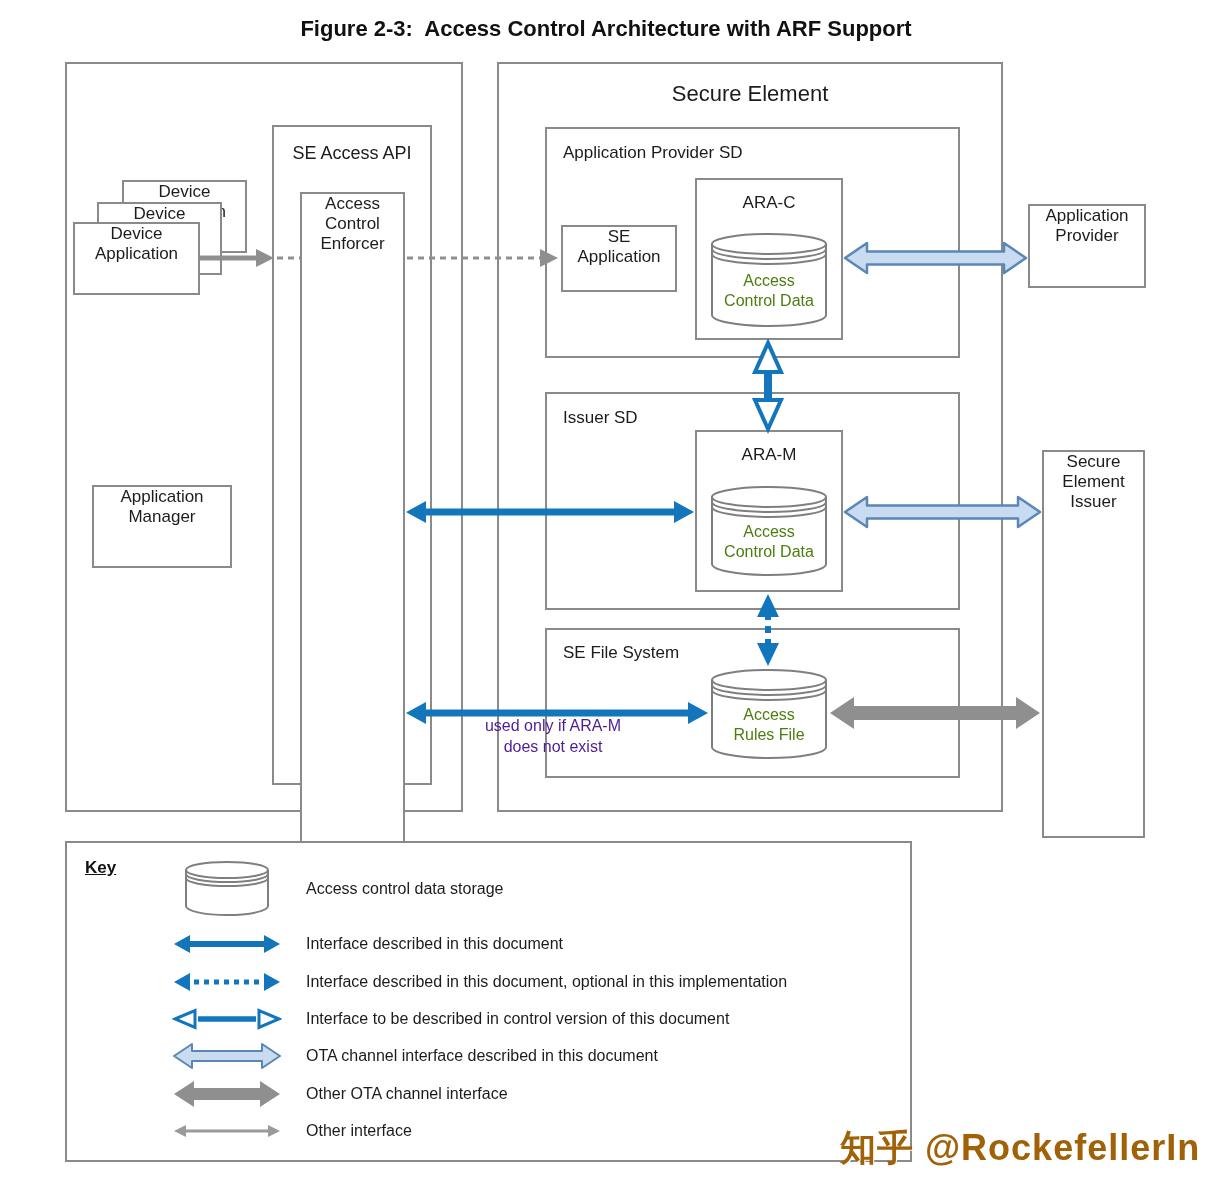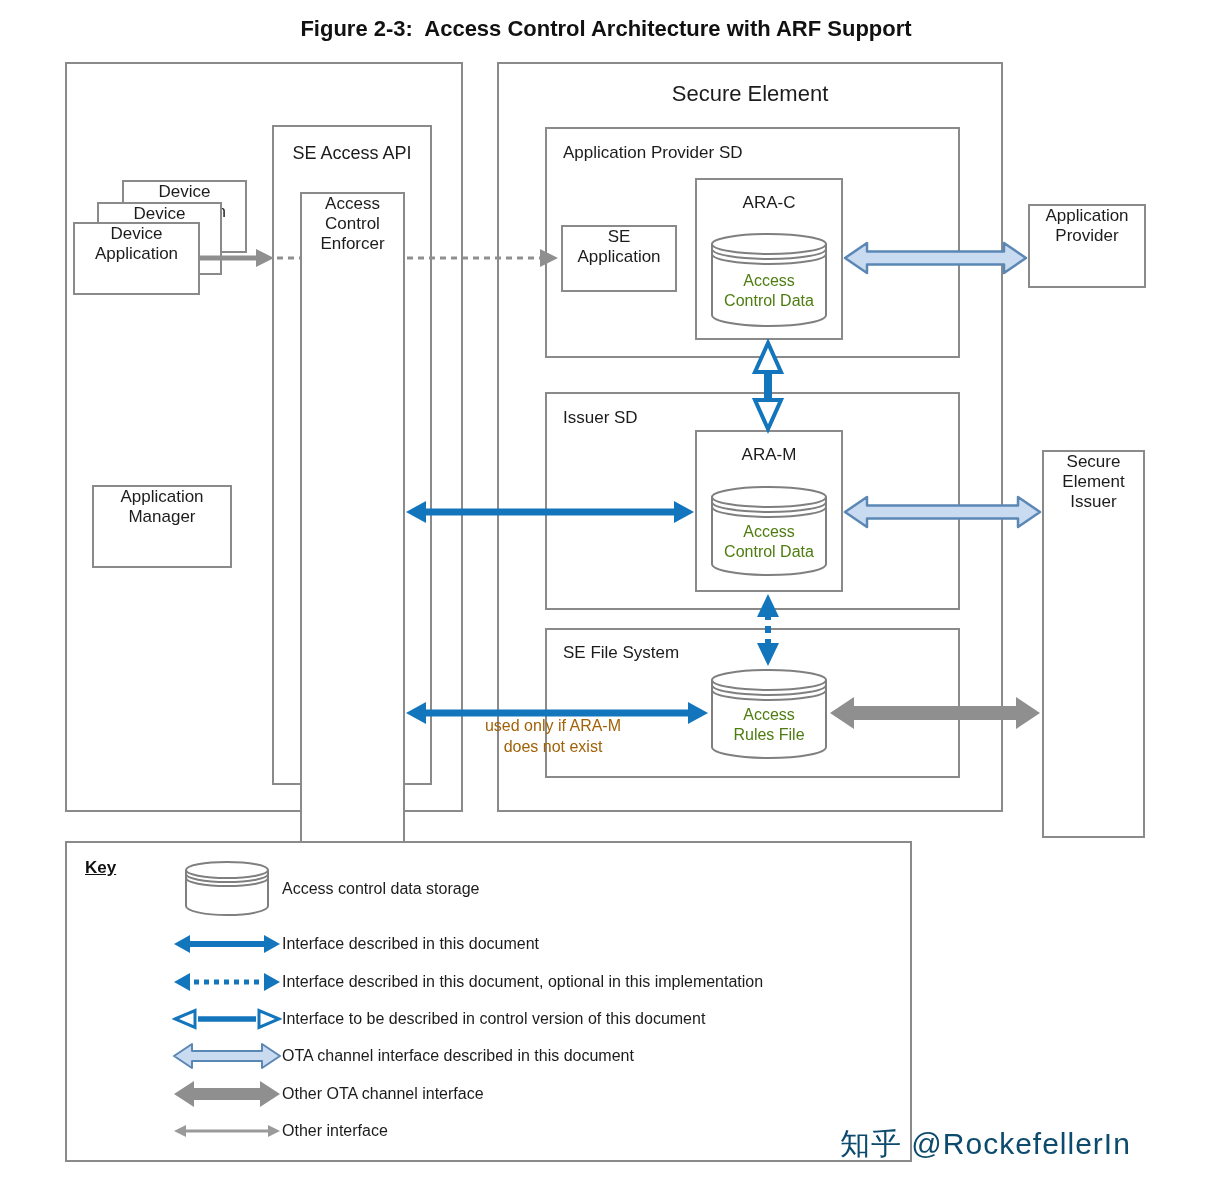--- a/index.html
+++ b/index.html
@@ -19,30 +19,30 @@
   .tcenter{text-align:center;}
   .cyl{position:absolute;}
   .cyl svg{display:block;}
   .cyl-text{
     position:absolute;left:0;top:26px;right:0;bottom:4px;
     display:flex;align-items:center;justify-content:center;text-align:center;
     font-size:16px;line-height:1.25;color:#4d7c0f;
   }
   .overlay{position:absolute;left:0;top:0;pointer-events:none;}
   .note{
-    position:absolute;font-size:16px;line-height:1.3;text-align:center;color:#a16207;
+    position:absolute;font-size:16px;line-height:1.3;text-align:center;color:#4c1d95;
   }
   .keytitle{
     position:absolute;font-size:17px;font-weight:bold;text-decoration:underline;color:#111;
   }
   .legend-row{position:absolute;display:flex;align-items:center;height:36px;}
   .legend-iconbox{width:110px;flex:none;display:flex;justify-content:center;align-items:center;}
-  .legend-label{margin-left:0;font-size:16px;white-space:nowrap;color:#1c1c1c;}
+  .legend-label{margin-left:24px;font-size:16px;white-space:nowrap;color:#1c1c1c;}
   .watermark{
-    position:absolute;font-size:30px;font-weight:normal;color:#0c4a6e;
+    position:absolute;font-size:36px;font-weight:bold;color:#a16207;
     letter-spacing:1px;text-shadow:1px 1px 0 #ffffff;
   }
 </style>
 </head>
 <body>
 
 <div class="canvas">
 
   <div class="fig-title">Figure 2-3:  Access Control Architecture with ARF Support</div>
 

